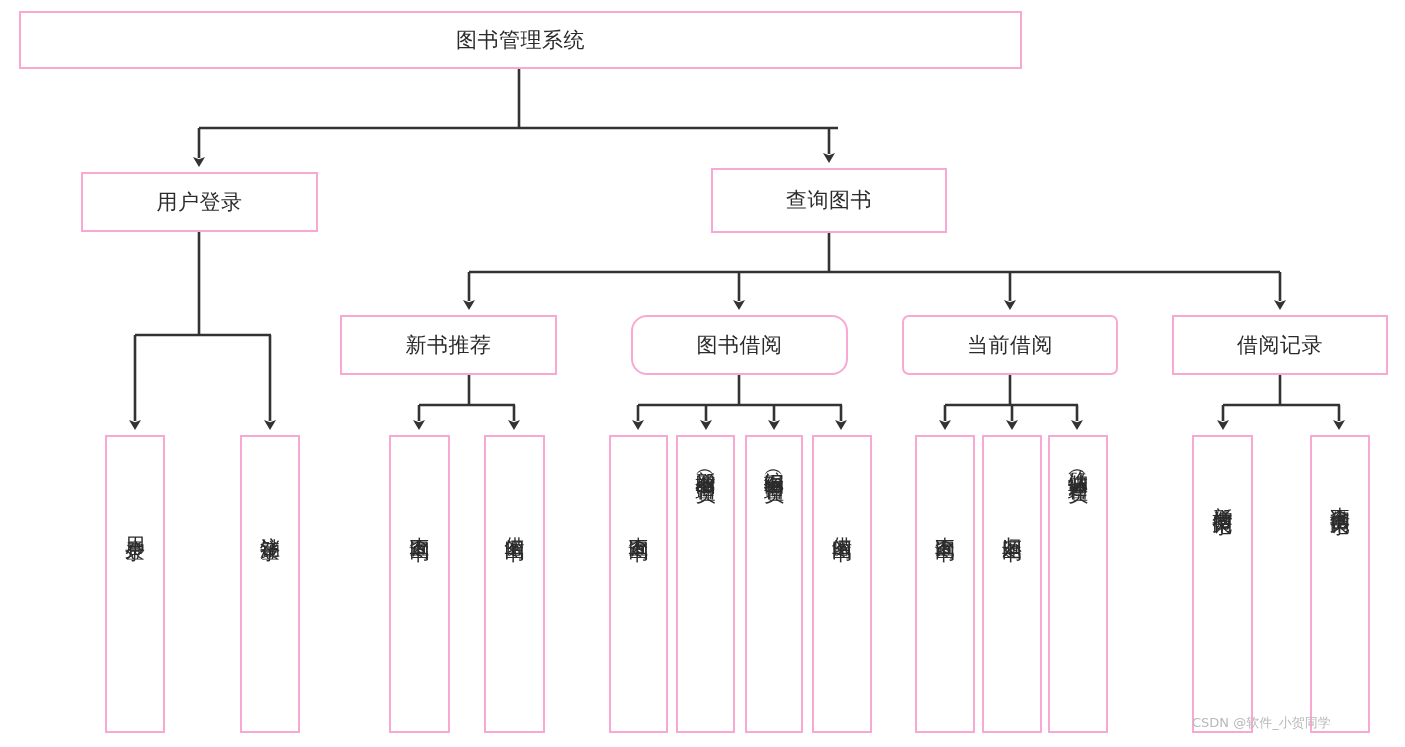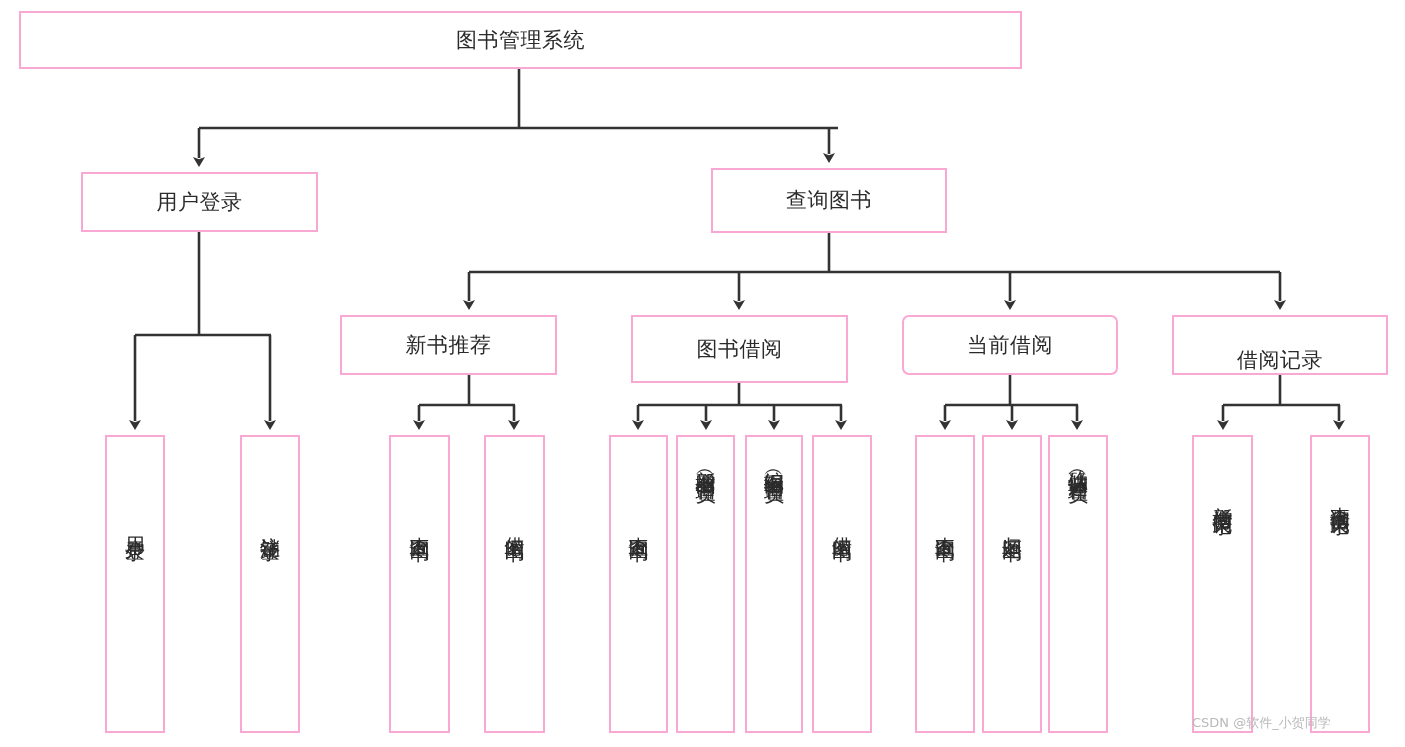--- a/index.html
+++ b/index.html
@@ -140,29 +140,29 @@
   </div>
 
   <div class="node h" style="left:711px; top:168px; width:236px; height:65px;">
     <span>查询图书</span>
   </div>
 
   <div class="node h" style="left:340px; top:315px; width:217px; height:60px;">
     <span>新书推荐</span>
   </div>
 
-  <div class="node h" style="left:631px; top:315px; width:217px; height:68px;">
+  <div class="node h" style="left:631px; top:315px; width:217px; height:60px;border-radius:16px;">
     <span>图书借阅</span>
   </div>
 
   <div class="node h" style="left:902px; top:315px; width:216px; height:60px;border-radius:7px;">
     <span>当前借阅</span>
   </div>
 
-  <div class="node h" style="left:1172px; top:315px; width:216px; height:60px;align-items:flex-end;">
+  <div class="node h" style="left:1172px; top:315px; width:216px; height:60px;">
     <span>借阅记录</span>
   </div>
 
   <div class="node v mid" style="left:105px; top:435px; width:60px; height:298px;">
     <span class="vtext">用户登录</span>
   </div>
 
   <div class="node v mid" style="left:240px; top:435px; width:60px; height:298px;">
     <span class="vtext">注销登录</span>
   </div>

